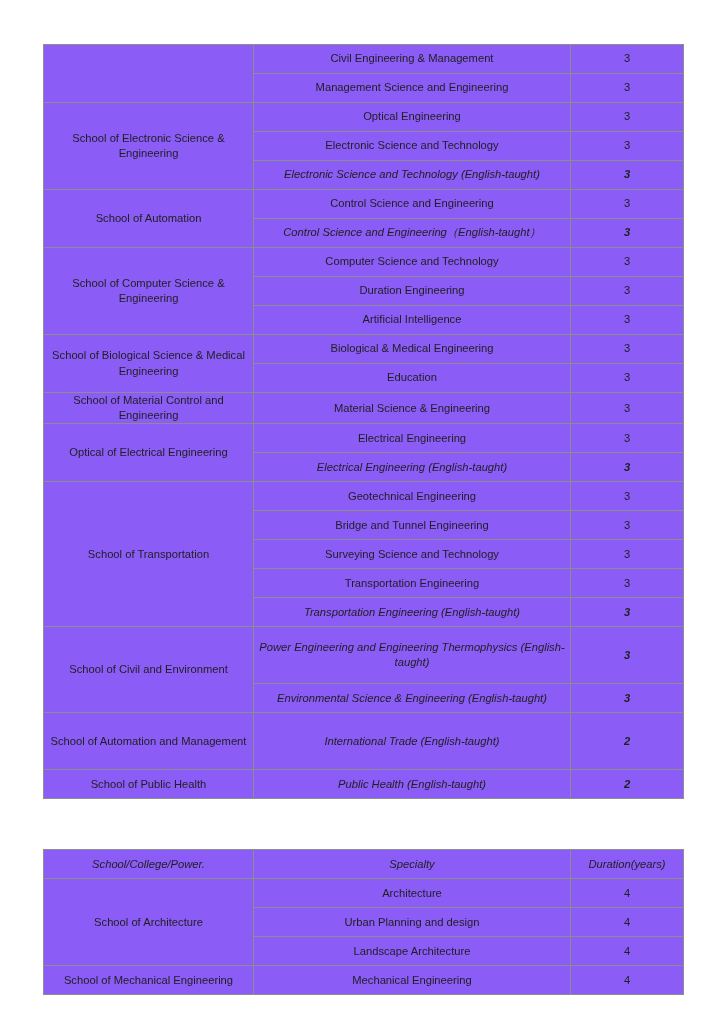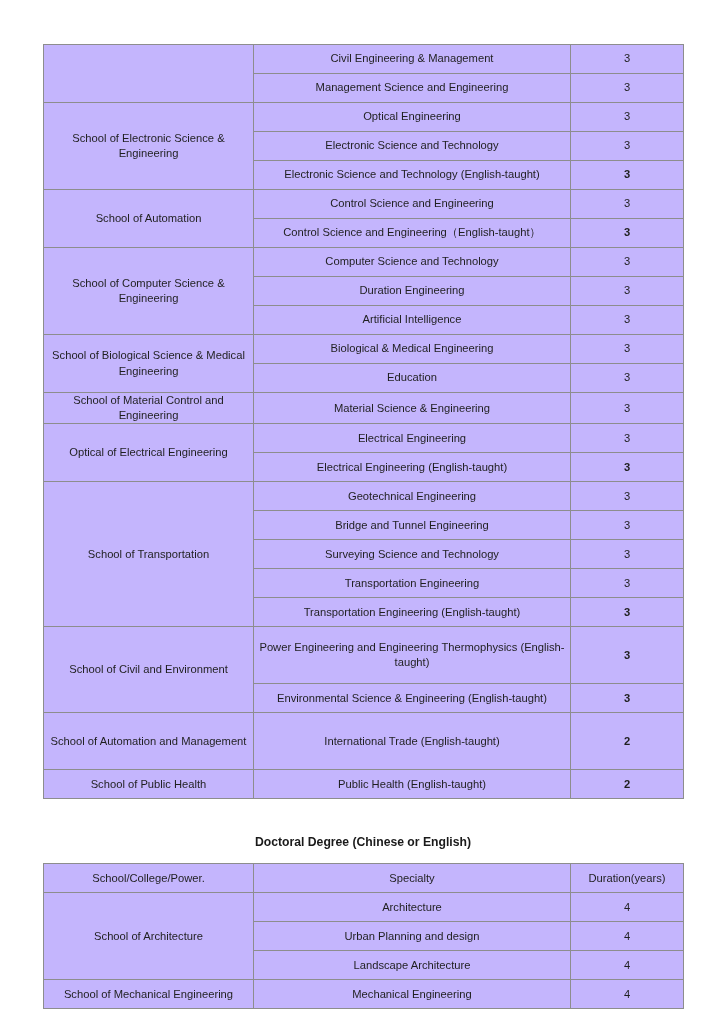--- a/index.html
+++ b/index.html
@@ -19,38 +19,39 @@
   .page {
     position: absolute;
     left: 43px;
     top: 44px;
     width: 640px;
   }
   table.grid {
     border-collapse: collapse;
     table-layout: fixed;
     width: 640px;
-    background: #c4b5fd;
+    background: #8b5cf6;
   }
   table.grid td, table.grid th {
     border: 1px solid #8d8d8d;
     padding: 0 4px;
     text-align: center;
     vertical-align: middle;
     font-size: 11.2px;
     font-weight: normal;
     line-height: 1.35;
     color: #1f1f1f;
   }
   col.c-school { width: 210px; }
   col.c-spec   { width: 317px; }
   col.c-dur    { width: 113px; }
 
   td.bold, th {
     font-weight: bold;
+    font-style: italic;
   }
   th {
     font-size: 11.8px;
   }
   td.school {
     font-size: 11.2px;
   }
   td.dur {
     font-size: 11.5px;
   }
@@ -187,21 +188,20 @@
             <td class="dur bold">2</td>
           </tr>
           <tr>
             <td class="school" rowspan="1">School of Public Health</td>
             <td class="specialty bold r1">Public Health (English-taught)</td>
             <td class="dur bold">2</td>
           </tr>
         </tbody>
       </table>
       <div class="gap-before-title"></div>
-      <div class="section-title">Doctoral Degree (Chinese or English)</div>
       <div class="gap-after-title"></div>
       <table class="grid">
         <colgroup>
           <col class="c-school">
           <col class="c-spec">
           <col class="c-dur">
         </colgroup>
         <thead>
           <tr>
             <th class="r1">School/College/Power.</th>

